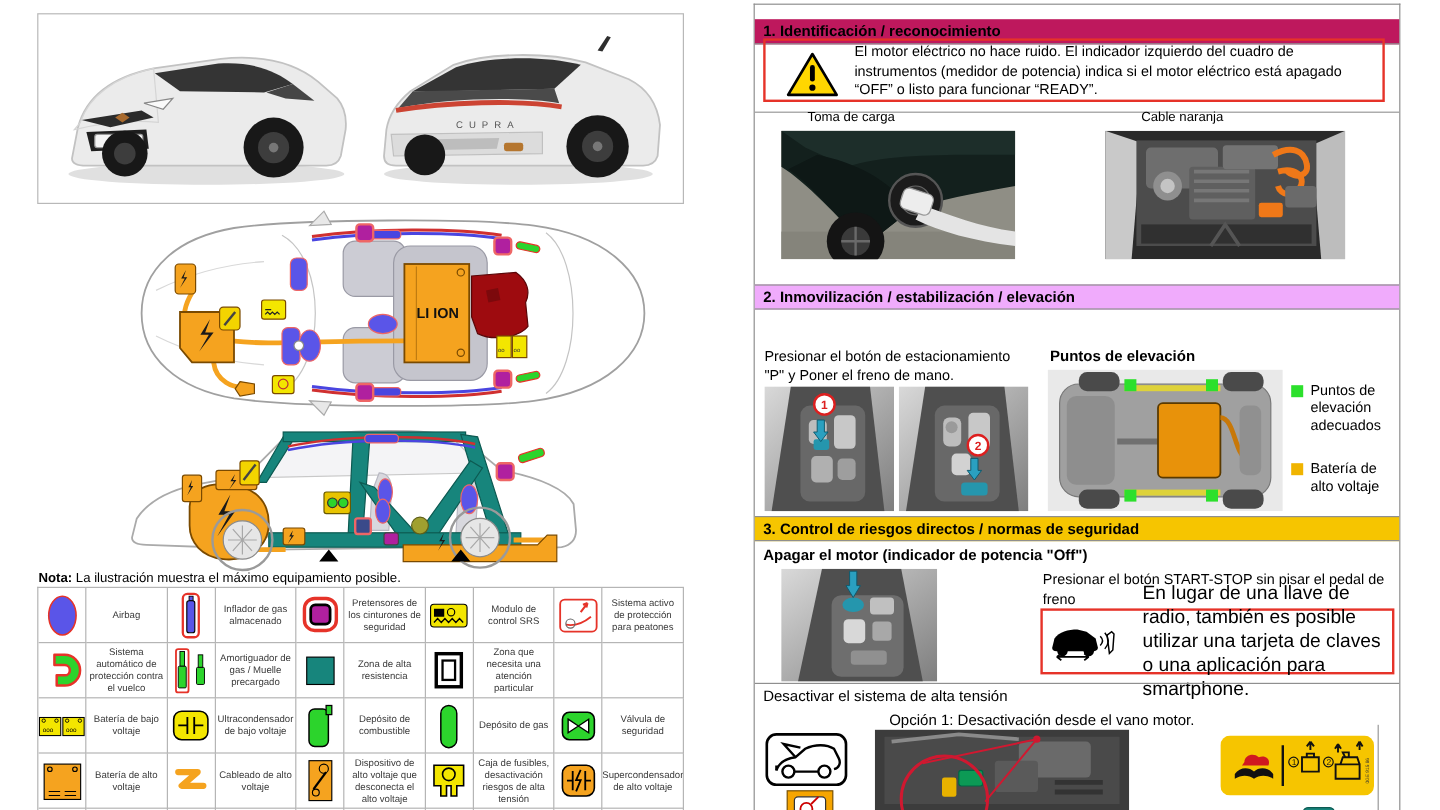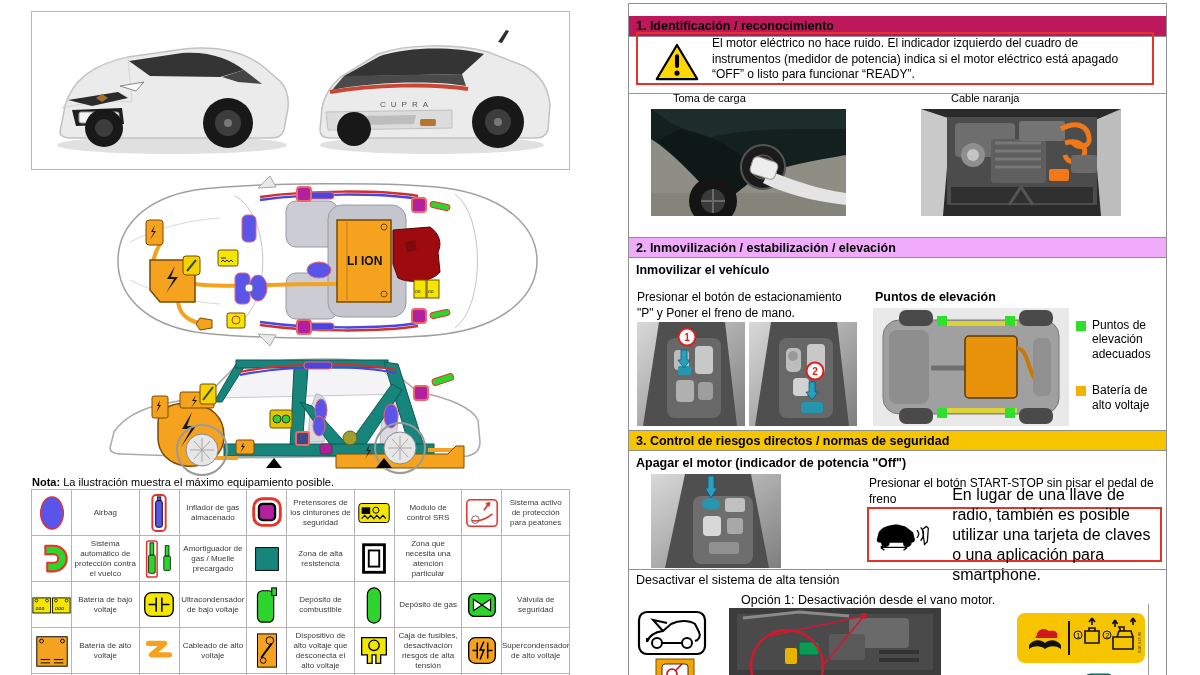--- a/index.html
+++ b/index.html
@@ -428,23 +428,20 @@
       <path d="M140,20 C155,12 166,16 168,28 C170,38 158,40 152,34 M144,34 C158,30 168,38 162,48 C158,56 146,54 144,46" fill="none" stroke="#f07818" stroke-width="5"></path>
       <rect x="150" y="46" width="26" height="18" rx="3" fill="#6a6a6a"></rect>
       <rect x="128" y="60" width="20" height="12" rx="2" fill="#f07818"></rect>
       <rect x="30" y="78" width="142" height="16" fill="#303030"></rect>
       <path d="M88,96 L100,78 L112,96" fill="none" stroke="#555" stroke-width="3"></path>
     </svg>
   </div>
 
   <div class="sec-header" id="h2row"><span>2. Inmovilización / estabilización / elevación</span></div>
 
-  <div class="subrow" style="top:255px">
-      <span>Inmovilizar el vehículo</span>
-    </div>
 
   <div class="bodytext" style="top:286px;left:8px;width:232px">Presionar el botón de estacionamiento
 "P" y Poner el freno de mano.</div>
 
   <div style="top:318px;left:8px">
     <svg width="108" height="104" viewBox="0 0 108 104">
       <defs>
           <linearGradient id="g1" x1="0" y1="0" x2="1" y2="1">
         <stop offset="0" stop-color="#d9d9d9"></stop>
             <stop offset="1" stop-color="#7e7e7e"></stop>

